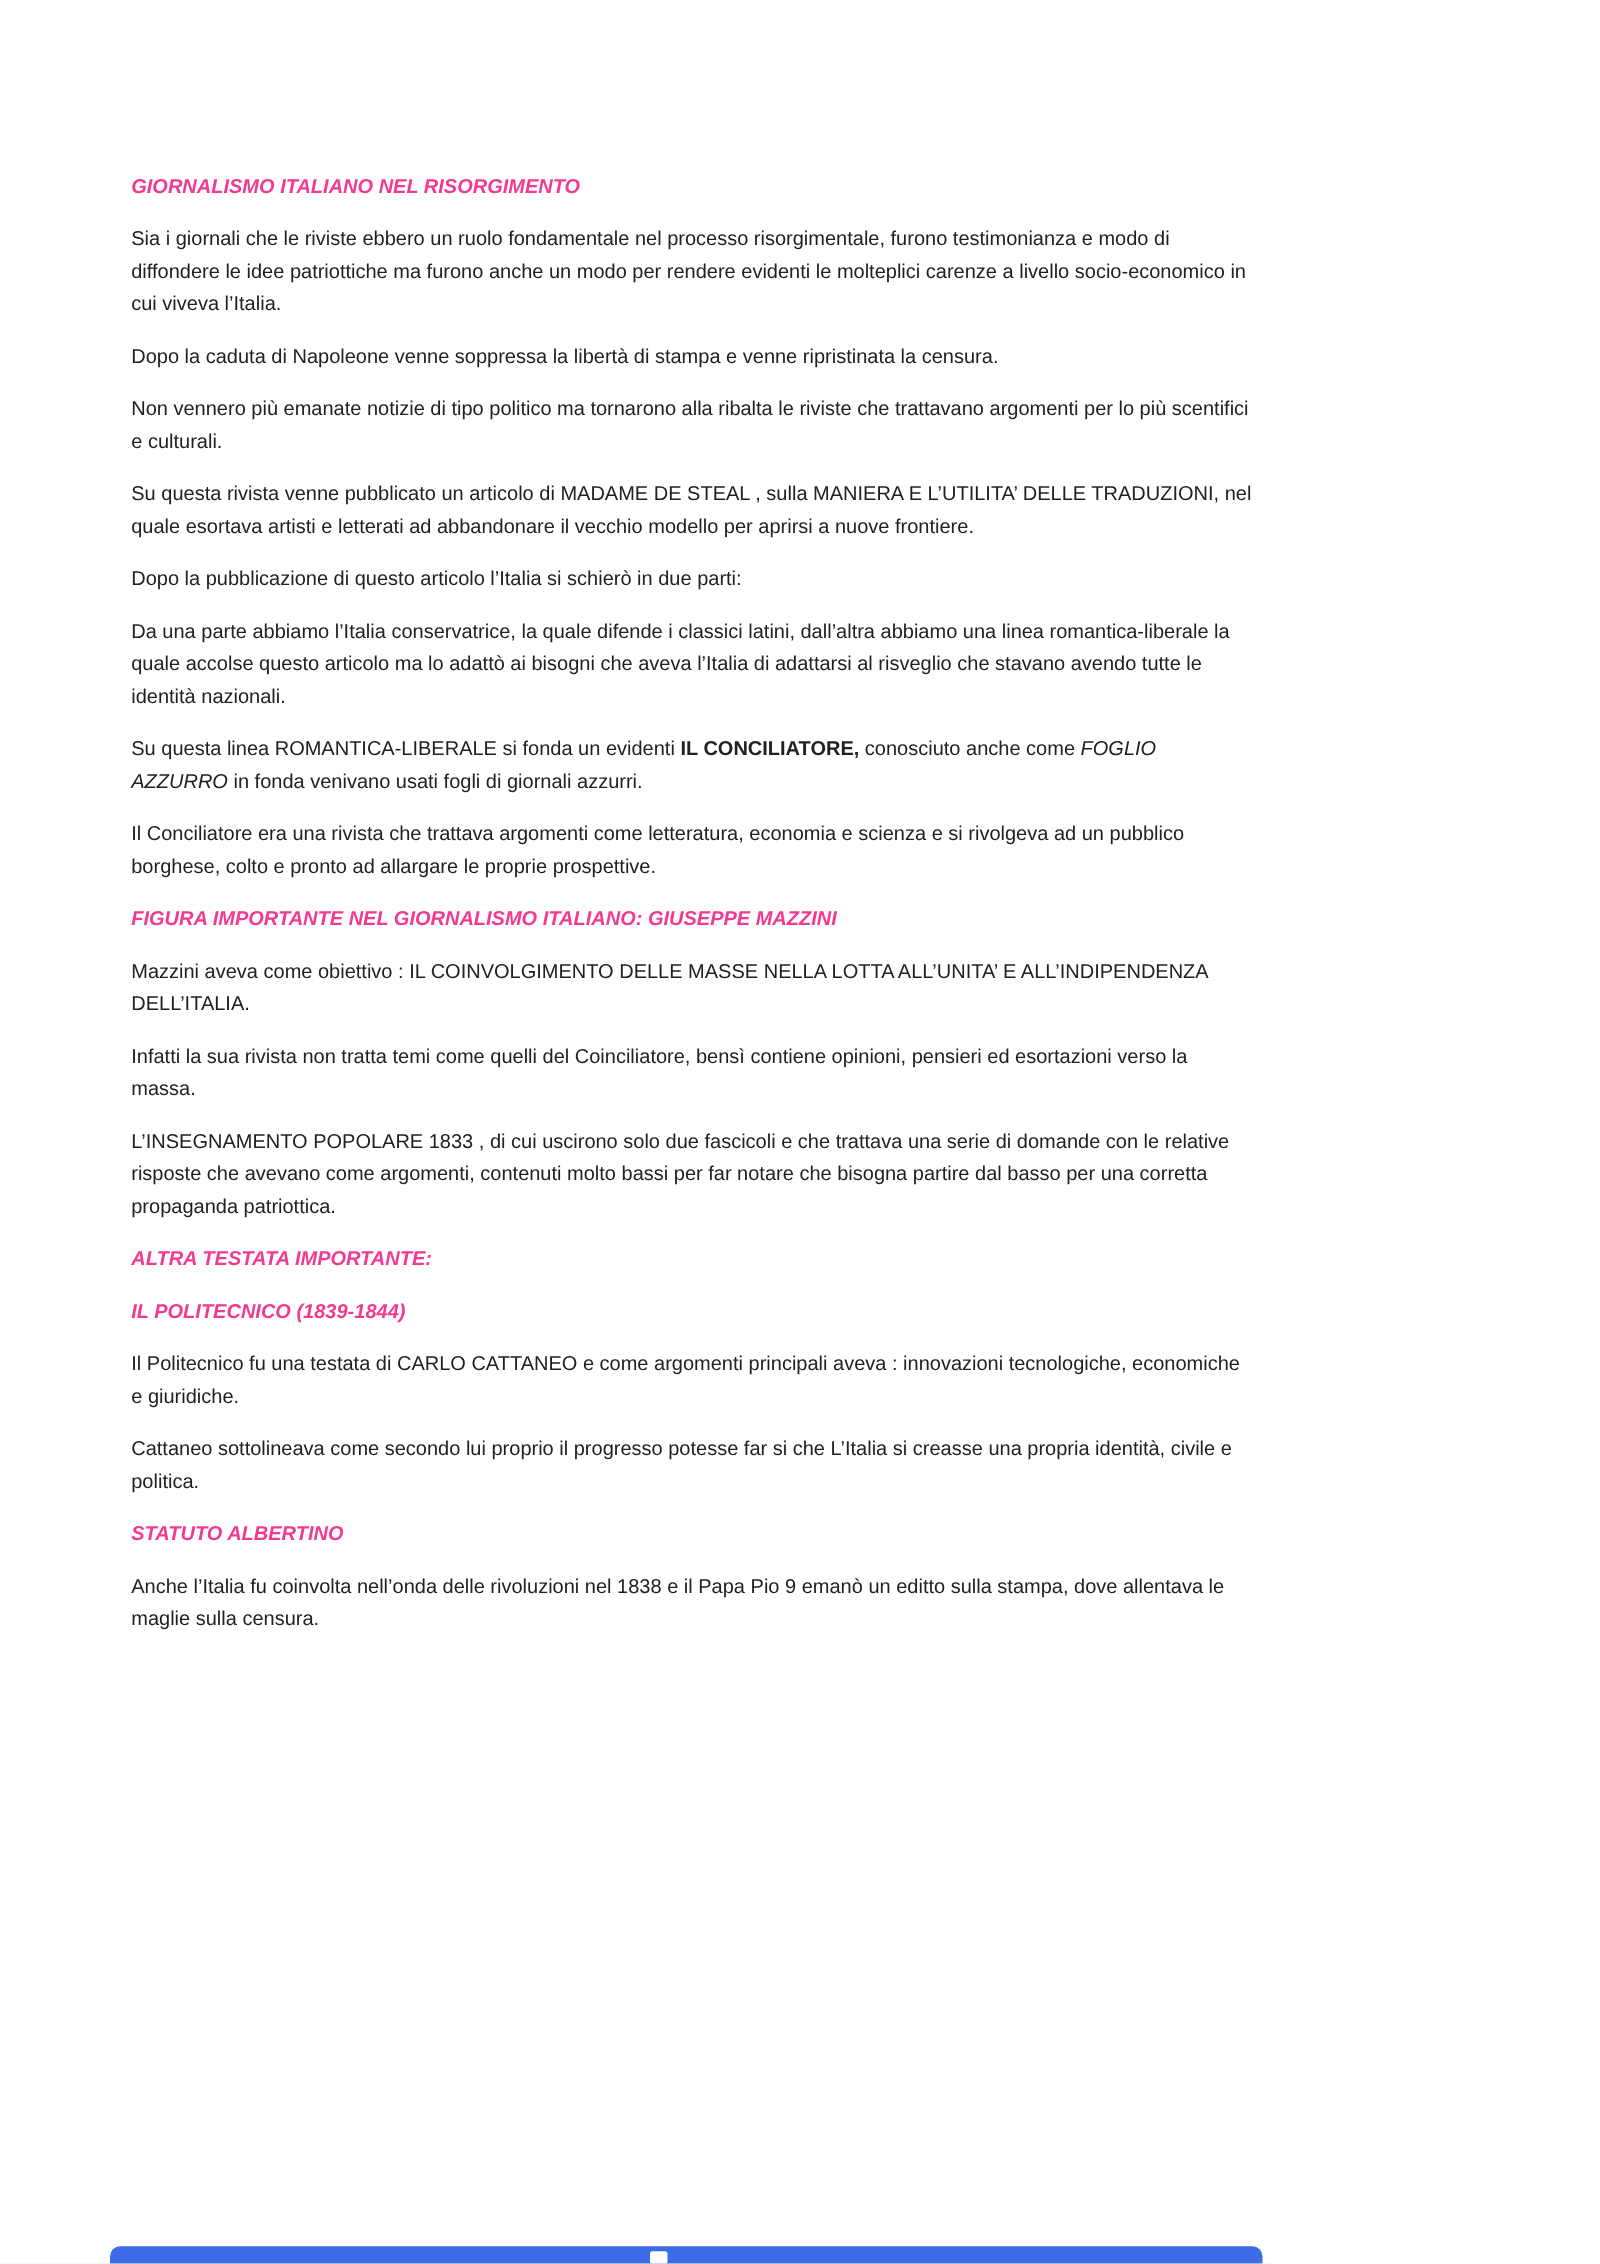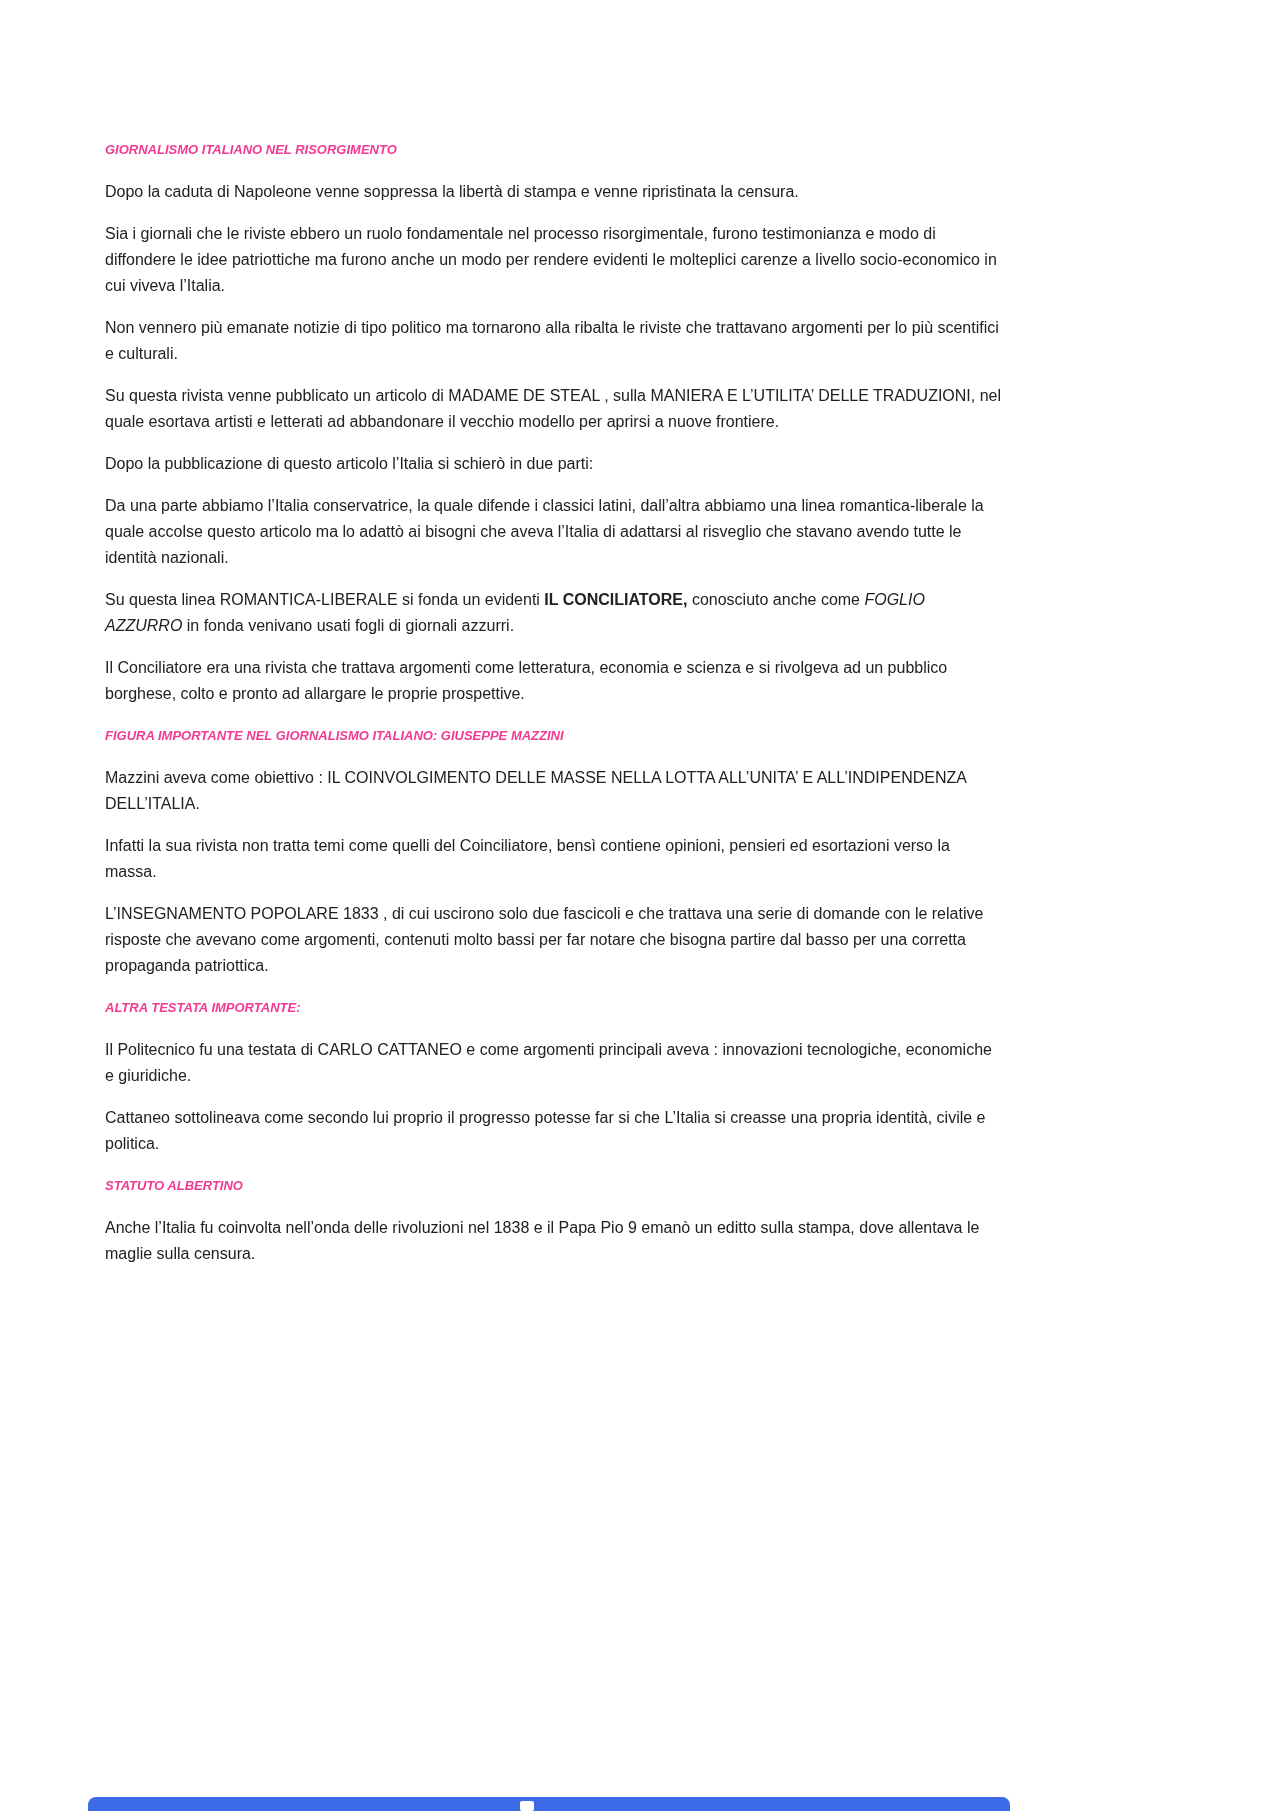--- a/index.html
+++ b/index.html
@@ -16,21 +16,21 @@
     box-sizing: border-box;
     width: 100%;
     padding: 137px 278px 40px 105px;
     color: #212121;
     font-size: 16px;
     line-height: 26px;
   }
   .para { margin: 0 0 16px 0; }
   .h {
     margin: 0 0 16px 0;
-    font-size: 13px;
+    font-size: 16px;
     line-height: 26px;
     font-weight: bold;
     font-style: italic;
     color: #f23a93;
   }
   .b { font-weight: bold; }
   .i { font-style: italic; }
   .footer-bar {
     position: absolute;
     left: 88px;
@@ -51,23 +51,23 @@
   }
 </style>
 </head>
 <body>
 
 <div class="page">
   <div class="content">
 
     <h2 class="h">GIORNALISMO ITALIANO NEL RISORGIMENTO</h2>
 
+    <p class="para">Sia i giornali che le riviste ebbero un ruolo fondamentale nel processo risorgimentale, furono testimonianza e modo di diffondere le idee patriottiche ma furono anche un modo per rendere evidenti le molteplici carenze a livello socio-economico in cui viveva l’Italia.</p>
+
     <p class="para">Dopo la caduta di Napoleone venne soppressa la libertà di stampa e venne ripristinata la censura.</p>
-
-    <p class="para">Sia i giornali che le riviste ebbero un ruolo fondamentale nel processo risorgimentale, furono testimonianza e modo di diffondere le idee patriottiche ma furono anche un modo per rendere evidenti le molteplici carenze a livello socio-economico in cui viveva l’Italia.</p>
 
     <p class="para">Non vennero più emanate notizie di tipo politico ma tornarono alla ribalta le riviste che trattavano argomenti per lo più scentifici e culturali.</p>
 
 
     <p class="para">Su questa rivista venne pubblicato un articolo di MADAME DE STEAL , sulla MANIERA E L’UTILITA’ DELLE TRADUZIONI, nel quale esortava artisti e letterati ad abbandonare il vecchio modello per aprirsi a nuove frontiere.</p>
 
     <p class="para">Dopo la pubblicazione di questo articolo l’Italia si schierò in due parti:</p>
 
     <p class="para">Da una parte abbiamo l’Italia conservatrice, la quale difende i classici latini, dall’altra abbiamo una linea romantica-liberale la quale accolse questo articolo ma lo adattò ai bisogni che aveva l’Italia di adattarsi al risveglio che stavano avendo tutte le identità nazionali.</p>
 
@@ -81,20 +81,21 @@
     <p class="para">Mazzini aveva come obiettivo : IL COINVOLGIMENTO DELLE MASSE NELLA LOTTA ALL’UNITA’ E ALL’INDIPENDENZA DELL’ITALIA.</p>
 
     <p class="para">Infatti la sua rivista non tratta temi come quelli del Coinciliatore, bensì contiene opinioni, pensieri ed esortazioni verso la massa.</p>
 
 
     <p class="para">L’INSEGNAMENTO POPOLARE 1833 , di cui uscirono solo due fascicoli e che trattava una serie di domande con le relative risposte che avevano come argomenti, contenuti molto bassi per far notare che bisogna partire dal basso per una corretta propaganda patriottica.</p>
 
 
     <h2 class="h">ALTRA TESTATA IMPORTANTE:</h2>
 
+    <h2 class="h">IL POLITECNICO (1839-1844)</h2>
 
     <p class="para">Il Politecnico fu una testata di CARLO CATTANEO e come argomenti principali aveva : innovazioni tecnologiche, economiche e giuridiche.</p>
 
     <p class="para">Cattaneo sottolineava come secondo lui proprio il progresso potesse far si che L’Italia si creasse una propria identità, civile e politica.</p>
 
     <h2 class="h">STATUTO ALBERTINO</h2>
 
     <p class="para">Anche l’Italia fu coinvolta nell’onda delle rivoluzioni nel 1838 e il Papa Pio 9 emanò un editto sulla stampa, dove allentava le maglie sulla censura.</p>
 
   </div>

